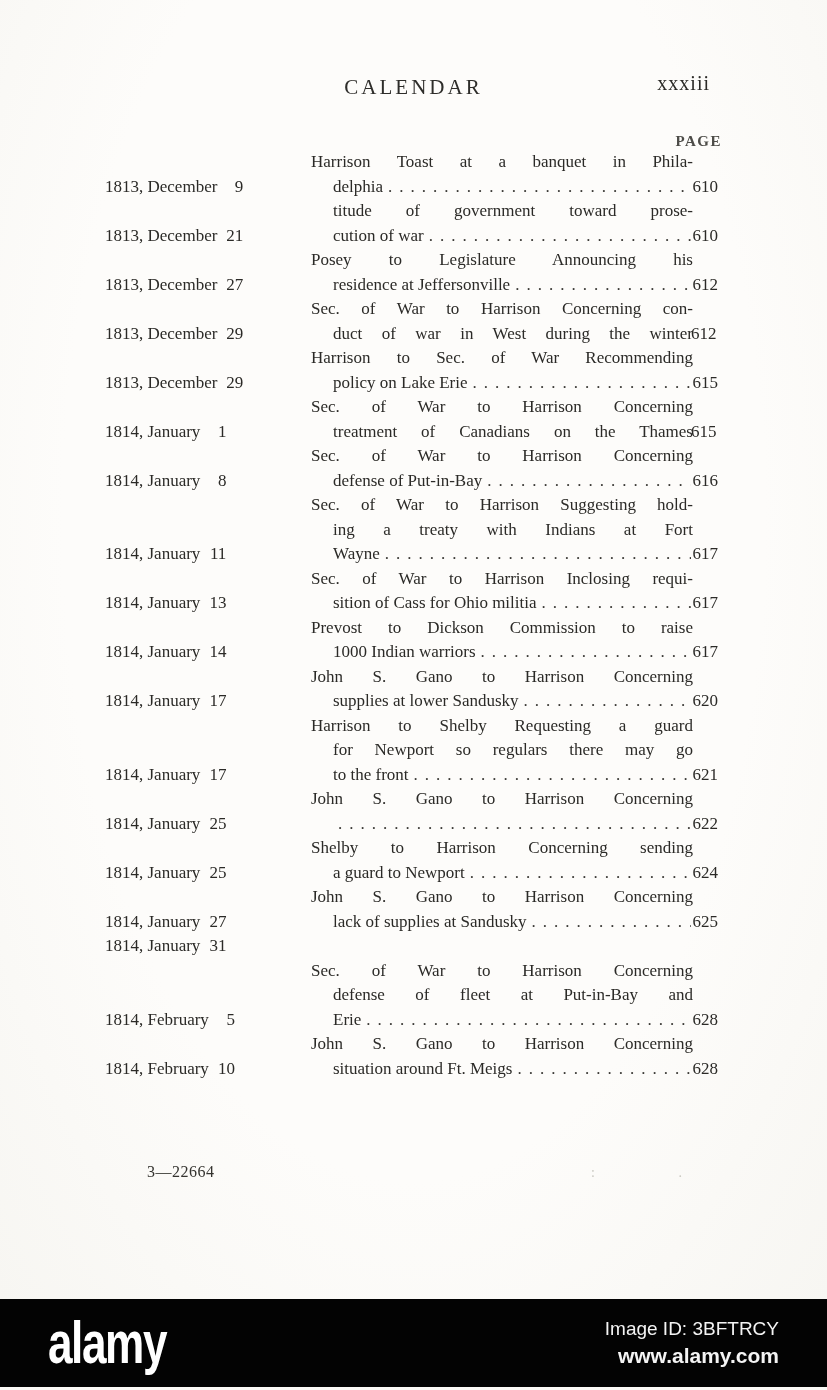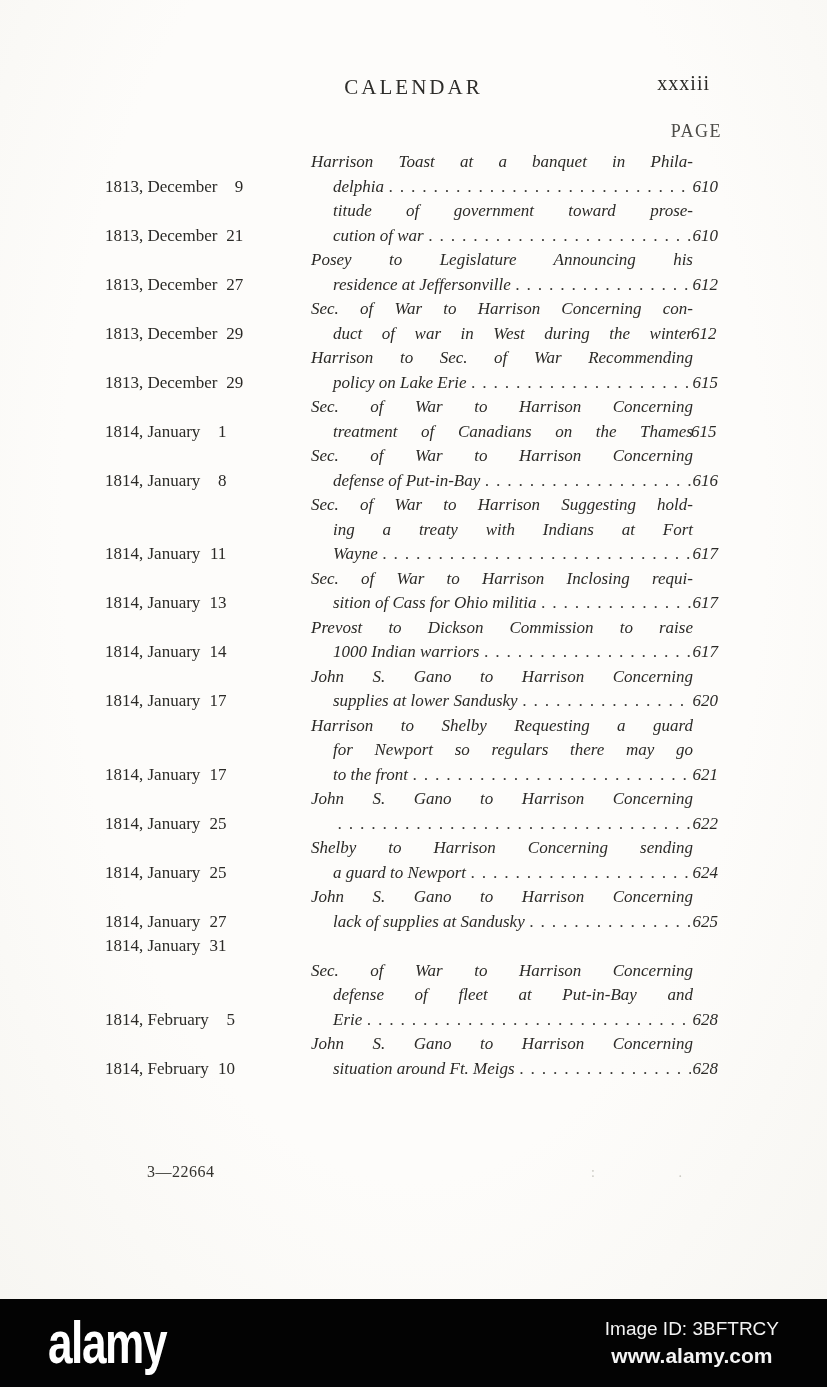--- a/index.html
+++ b/index.html
@@ -20,42 +20,42 @@
     position: absolute; left: 0; right: 0; top: 75px;
     text-align: center;
     font-size: 21px; letter-spacing: 3px;
     color: #2e2d2a;
   }
   .folio {
     position: absolute; top: 72px; right: 117px;
     font-size: 20px; letter-spacing: 1px;
   }
   .page-col-label {
-    position: absolute; top: 121px; right: 105px;
-    font-size: 18px; letter-spacing: 1.5px;
+    position: absolute; top: 133px; right: 105px;
+    font-size: 15px; letter-spacing: 1.5px;
     color: #4d4c48;
+    font-weight: bold;
   }
   
   .entries {
     position: absolute; left: 105px; top: 150px; width: 613px;
   }
   .entry { display: flex; align-items: flex-end; }
   .date {
     flex: none; width: 206px;
     display: flex; white-space: nowrap;
     height: 24.5px; line-height: 24.5px;
     font-size: 17px;
   }
   .dday { display: inline-block; min-width: 26px; text-align: right; }
   .desc { flex: none; width: 407px; font-size: 17px; }
   .line {
     height: 24.5px; line-height: 24.5px;
     position: relative;
     white-space: nowrap;
-    font-style: italic;
   }
   .line.jus {
     padding-right: 25px;
     text-align: justify; text-align-last: justify;
     white-space: normal;
     word-spacing: 1px;
   }
   .line.cont { padding-left: 22px; }
   .line.flexline { display: flex; align-items: baseline; }
   .line.flexline .t { flex: none; white-space: nowrap; }
@@ -85,21 +85,21 @@
     font-family: Liberation Sans, sans-serif;
   }
   .alamy-logo {
     margin-left: 48px;
     color: #ffffff;
     font-size: 46px; font-weight: 700; letter-spacing: -1.5px;
     transform: scaleY(1.28) scaleX(0.96);
     transform-origin: left center;
     line-height: 1;
   }
-  .bar-right { margin-right: 48px; text-align: center; color: #f4f4f4; }
+  .bar-right { margin-right: 48px; text-align: right; color: #f4f4f4; }
   .image-id { font-size: 19px; font-weight: 400; line-height: 1.35; }
   .alamy-url { font-size: 21px; font-weight: 700; line-height: 1.35; }
 </style>
 </head>
 <body>
 
 <div class="scan-page">
   <div class="doc-title">CALENDAR</div>
   <div class="folio">xxxiii</div>
   <div class="page-col-label">PAGE</div>

